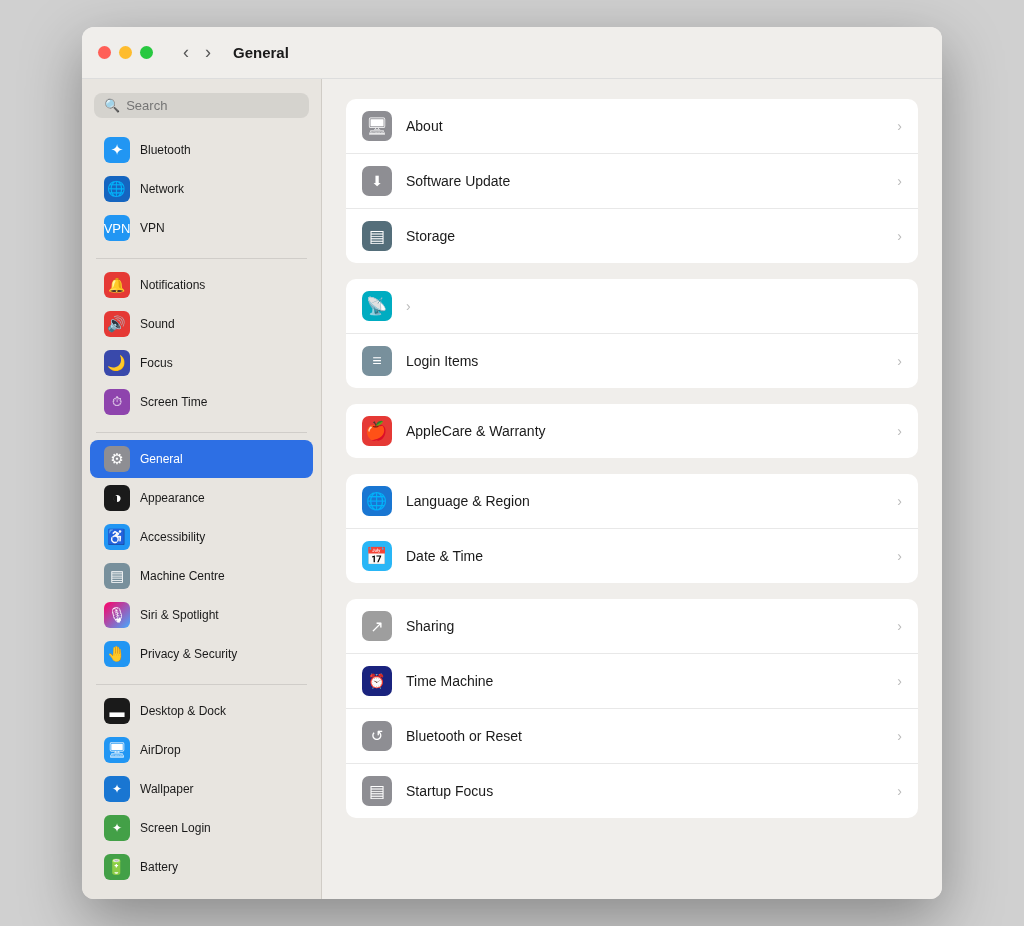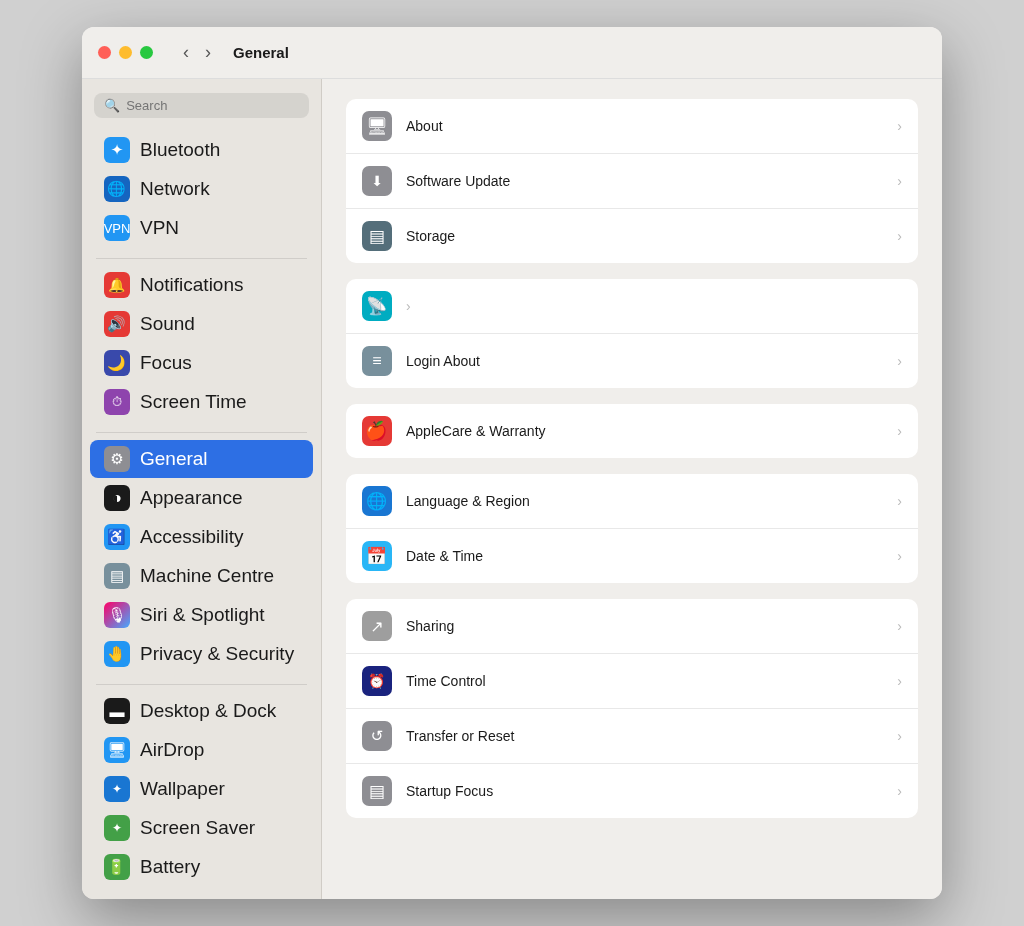--- a/index.html
+++ b/index.html
@@ -121,21 +121,21 @@
       height: 26px;
       border-radius: 6px;
       display: flex;
       align-items: center;
       justify-content: center;
       font-size: 15px;
       flex-shrink: 0;
       color: #fff;
     }
     .item-label {
-      font-size: 19px;
+      font-size: 12px;
       color: #1a1a1a;
       font-weight: 400;
     }
     .sidebar-divider {
       height: 1px;
       background: rgba(0,0,0,0.1);
       margin: 6px 14px;
     }
     
     .icon-blue { background: #2196f3; }
@@ -304,21 +304,21 @@
         <div class="sidebar-item">
           <div class="item-icon icon-blue">🖥</div>
           <span class="item-label">AirDrop</span>
         </div>
         <div class="sidebar-item">
           <div class="item-icon icon-blue" style="background:#1976d2; font-size:12px;">✦</div>
           <span class="item-label">Wallpaper</span>
         </div>
         <div class="sidebar-item">
           <div class="item-icon icon-green" style="font-size:12px;">✦</div>
-          <span class="item-label">Screen Saver</span>
+          <span class="item-label">Screen Login</span>
         </div>
         <div class="sidebar-item">
           <div class="item-icon icon-green">🔋</div>
           <span class="item-label">Battery</span>
         </div>
       </div>
     </div>
 
     <div class="main">
 
@@ -341,21 +341,21 @@
       </div>
 
       <div class="settings-group" style="position:relative;">
         <div class="settings-row" style="position:relative;">
           <div class="row-icon ri-teal" style="background:#00acc1;">📡</div>
           <span class="row-chevron">›</span>
 
         </div>
         <div class="settings-row">
           <div class="row-icon ri-slate" style="background:#78909c; font-size:16px;">≡</div>
-          <span class="row-label">Login About</span>
+          <span class="row-label">Login Items</span>
           <span class="row-chevron">›</span>
         </div>
       </div>
 
       <div class="settings-group">
         <div class="settings-row">
           <div class="row-icon ri-red" style="background:#e53935; font-size:18px;">🍎</div>
           <span class="row-label">AppleCare &amp; Warranty</span>
           <span class="row-chevron">›</span>
         </div>
@@ -375,26 +375,26 @@
       </div>
 
       <div class="settings-group">
         <div class="settings-row">
           <div class="row-icon ri-silver" style="background:#9e9e9e; font-size:16px;">↗</div>
           <span class="row-label">Sharing</span>
           <span class="row-chevron">›</span>
         </div>
         <div class="settings-row">
           <div class="row-icon ri-darkblue" style="background:#1a237e; font-size:14px;">⏰</div>
-          <span class="row-label">Time Control</span>
+          <span class="row-label">Time Machine</span>
           <span class="row-chevron">›</span>
         </div>
         <div class="settings-row">
           <div class="row-icon ri-gray" style="background:#8e8e93; font-size:15px;">↺</div>
-          <span class="row-label">Transfer or Reset</span>
+          <span class="row-label">Bluetooth or Reset</span>
           <span class="row-chevron">›</span>
         </div>
         <div class="settings-row">
           <div class="row-icon ri-gray" style="background:#8e8e93;">▤</div>
           <span class="row-label">Startup Focus</span>
           <span class="row-chevron">›</span>
         </div>
       </div>
 
     </div>

